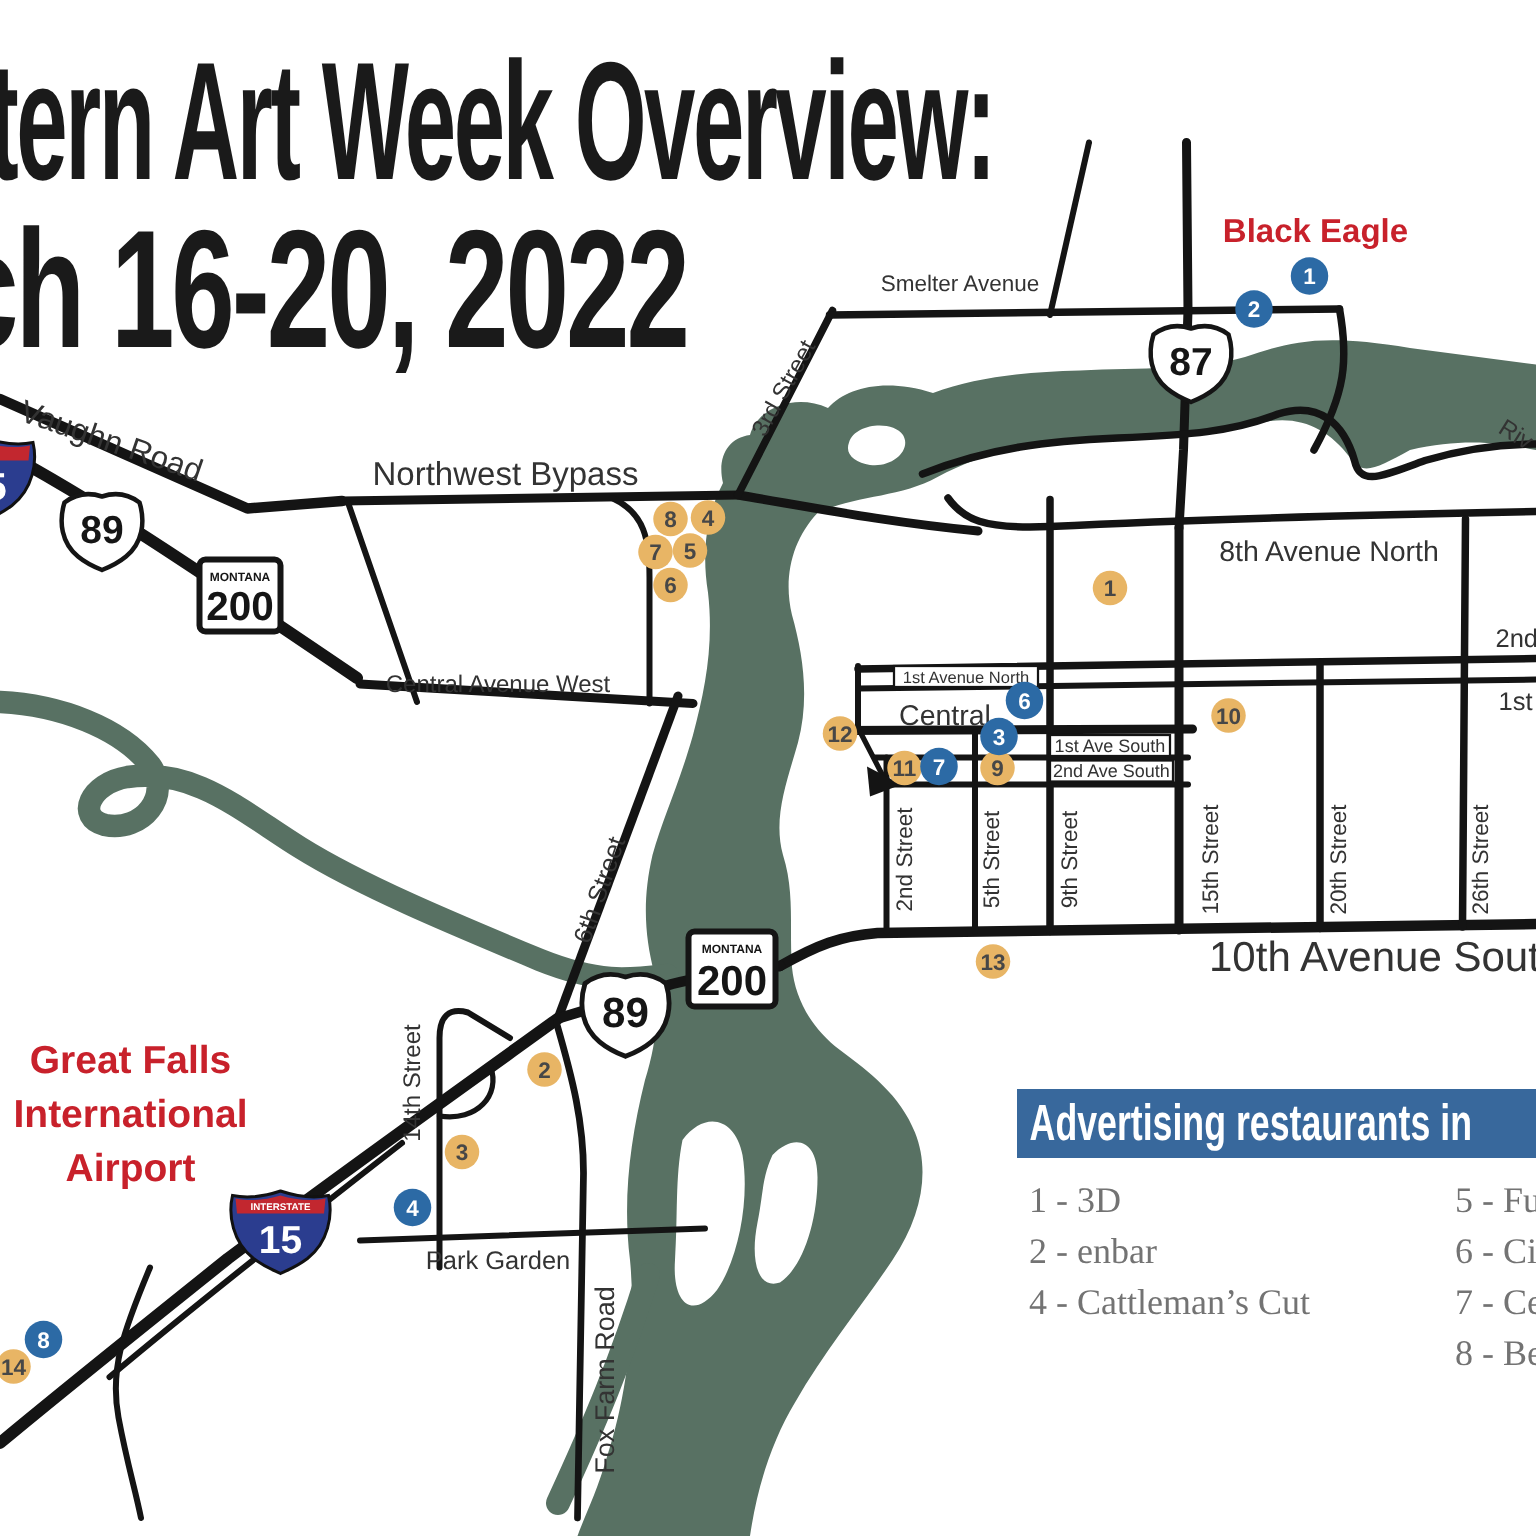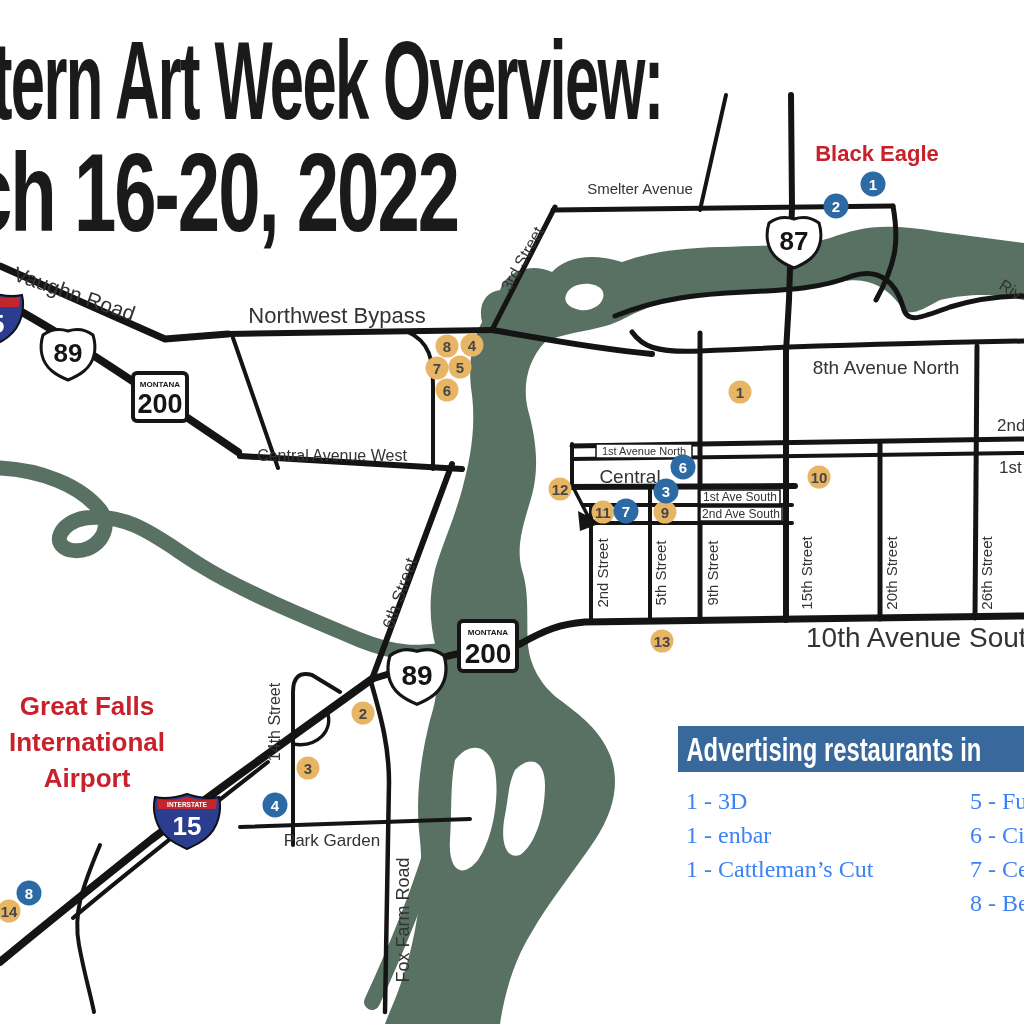--- a/index.html
+++ b/index.html
@@ -34,21 +34,21 @@
   .legend-header span{
     display:inline-block;color:#ffffff;font-weight:700;font-size:34px;
     padding-left:12px;transform:scaleX(.70);transform-origin:0 50%;
     font-family:"Liberation Sans",sans-serif;white-space:nowrap;
   }
   .legend-cols{position:relative;margin-top:12px;}
   .legend ul{list-style:none;margin:0;padding:0;position:absolute;top:0;}
   #legL{left:8px;}
   #legR{left:292px;}
   .legend li{
-    font-family:"Liberation Serif",serif;font-size:24px;color:#3b82f6;
+    font-family:"Liberation Serif",serif;font-size:24px;color:#737373;
     line-height:34px;white-space:nowrap;
   }
 </style>
 </head>
 <body style="--river: #587163; --road: #141414; --ink: #2e2e2e; --red: #c8212b; --legend_blue: #38689c; --i_blue: #2b3d8f; --i_red: #c2272f;">
 
 <svg width="1024" height="1024" viewBox="0 0 1024 1024">
 
   <path class="river" fill-rule="evenodd" d="
     M1024,243 L940,232 C880,222 860,228 830,238 C800,247 760,245 720,247
@@ -270,22 +270,22 @@
 <div class="title-line" id="title1">tern Art Week Overview:</div>
 <div class="title-line" id="title2">ch 16-20, 2022</div>
 
 <div class="legend">
   <div class="legend-header">
     <span>Advertising restaurants in</span>
   </div>
   <div class="legend-cols">
     <ul id="legL">
         <li>1 - 3D</li>
-        <li>1 - enbar</li>
-        <li>1 - Cattleman’s Cut</li>
+        <li>2 - enbar</li>
+        <li>4 - Cattleman’s Cut</li>
       </ul>
     <ul id="legR">
         <li>5 - Fu</li>
         <li>6 - Ci</li>
         <li>7 - Ce</li>
         <li>8 - Be</li>
       </ul>
   </div>
 </div>
 

